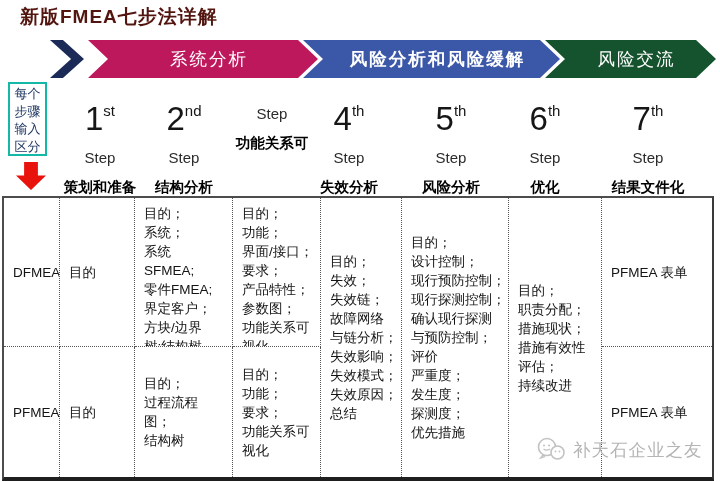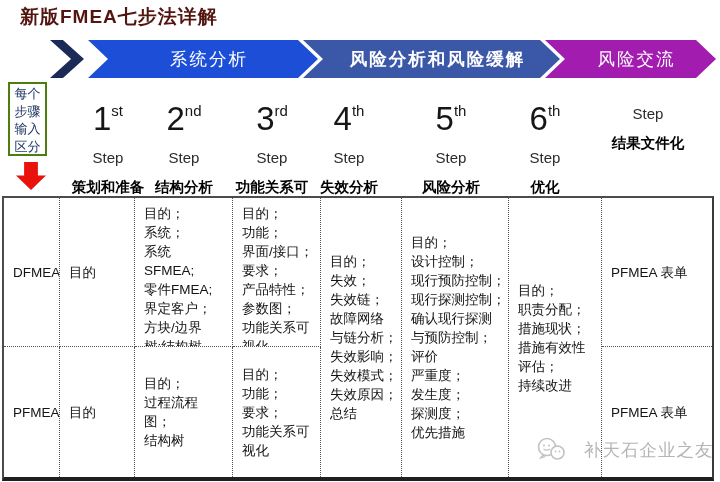--- a/index.html
+++ b/index.html
@@ -18,27 +18,27 @@
     position:absolute; left:50px; top:0; width:34px; height:38px;
     background:#1c2a58;
     clip-path:polygon(0 0, 38% 0, 100% 50%, 38% 100%, 0 100%, 62% 50%);
   }
   .seg {
     position:absolute; top:0; height:38px;
     display:flex; align-items:center; justify-content:center;
     clip-path:polygon(0 0, calc(100% - 20px) 0, 100% 50%, calc(100% - 20px) 100%, 0 100%, 20px 50%);
   }
   .seg span { color:#ffffff; font-size:17.5px; letter-spacing:2px; padding-left:12px; }
-  .seg1 { left:88px;  width:230px; background:#1d4ed8; }
+  .seg1 { left:88px;  width:230px; background:#be185d; }
   .seg2 { left:303px; width:257px; background:#3b57a7;font-weight:bold; }
-  .seg3 { left:545px; width:171px; background:#a21caf; }
+  .seg3 { left:545px; width:171px; background:#14532d; }
   
   .side-note {
     position:absolute; left:8px; top:82px; width:39px; height:74px;
-    border:2px solid #4d7c0f; box-sizing:border-box;
+    border:2px solid #14b8a6; box-sizing:border-box;
     font-size:13px; line-height:17.5px; color:#1f3864; text-align:center;
     white-space:pre-line; padding-top:1px;
   }
   .red-arrow {
     position:absolute; left:16px; top:162px; width:30px; height:28px;
     background:#e8130c;
     clip-path:polygon(27% 0, 73% 0, 73% 48%, 100% 48%, 50% 100%, 0 48%, 27% 48%);
   }
   
   .step {
@@ -66,21 +66,21 @@
     white-space:pre-line; overflow:hidden;
   }
   .cell.last { border-right:none; }
   .rb { border-bottom:1px dotted #555; }
   .vc { display:flex; align-items:center; padding-left:9px; }
   .tp { padding:6px 2px 0 9px; }
   .span2 { grid-row:1 / span 2; }
   
   .watermark {
     position:absolute; left:536px; top:436px; display:flex; align-items:center;
-    gap:16px; color:#b5b5b5; font-size:17.5px; letter-spacing:1px;
+    gap:5px; color:#b5b5b5; font-size:17.5px; letter-spacing:1px;
   }
 </style>
 </head>
 <body>
 
 <div class="stage">
 
   <div class="title">新版FMEA七步法详解</div>
 
   <div class="banner">
@@ -95,51 +95,51 @@
       <span>风险交流</span>
     </div>
   </div>
 
   <div class="side-note">每个
 步骤
 输入
 区分</div>
   <div class="red-arrow"></div>
 
-  <div class="step" style="left:108px">
+  <div class="step" style="left:100px">
     <div class="step-num"><span>1</span><sup>st</sup></div>
     <div class="step-word">Step</div>
     <div class="step-cat">策划和准备</div>
   </div>
   <div class="step" style="left:184px">
     <div class="step-num"><span>2</span><sup>nd</sup></div>
     <div class="step-word">Step</div>
     <div class="step-cat">结构分析</div>
   </div>
   <div class="step" style="left:272px">
-    <div class="step-num"><span>3</span><sup>rd</sup></div>
     <div class="step-word">Step</div>
     <div class="step-cat">功能关系可</div>
   </div>
   <div class="step" style="left:349px">
     <div class="step-num"><span>4</span><sup>th</sup></div>
     <div class="step-word">Step</div>
     <div class="step-cat">失效分析</div>
   </div>
   <div class="step" style="left:451px">
     <div class="step-num"><span>5</span><sup>th</sup></div>
     <div class="step-word">Step</div>
     <div class="step-cat">风险分析</div>
   </div>
   <div class="step" style="left:545px">
     <div class="step-num"><span>6</span><sup>th</sup></div>
     <div class="step-word">Step</div>
     <div class="step-cat">优化</div>
   </div>
   <div class="step" style="left:648px">
+    <div class="step-num"><span>7</span><sup>th</sup></div>
     <div class="step-word">Step</div>
     <div class="step-cat">结果文件化</div>
   </div>
 
   <div class="fmea-table">
 
     <div class="cell vc rb" style="grid-column:1">DFMEA</div>
     <div class="cell vc rb" style="grid-column:2">目的</div>
     <div class="cell tp rb" style="grid-column:3">目的；
 系统；

